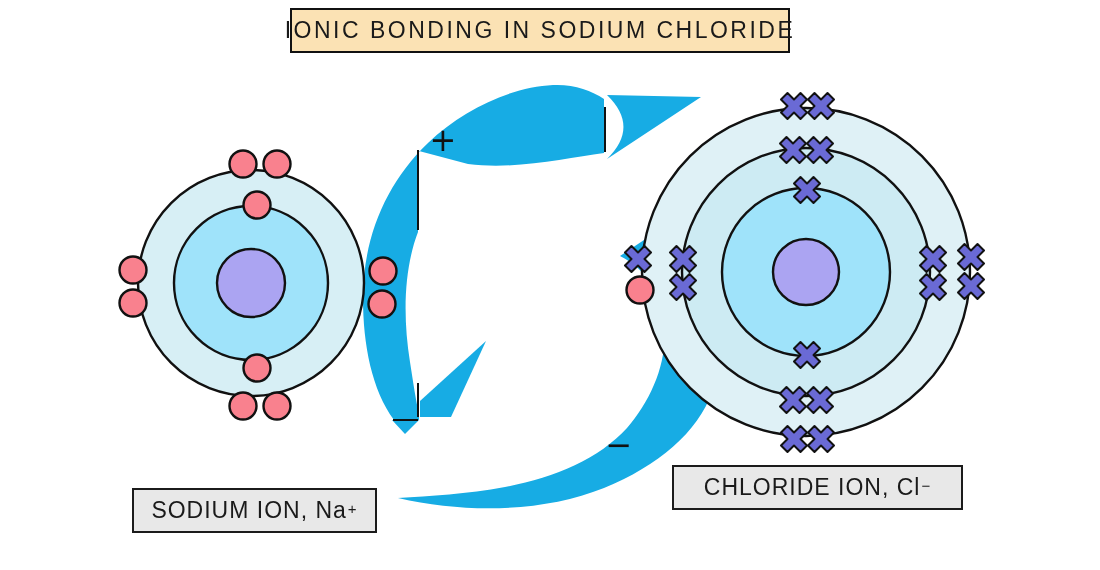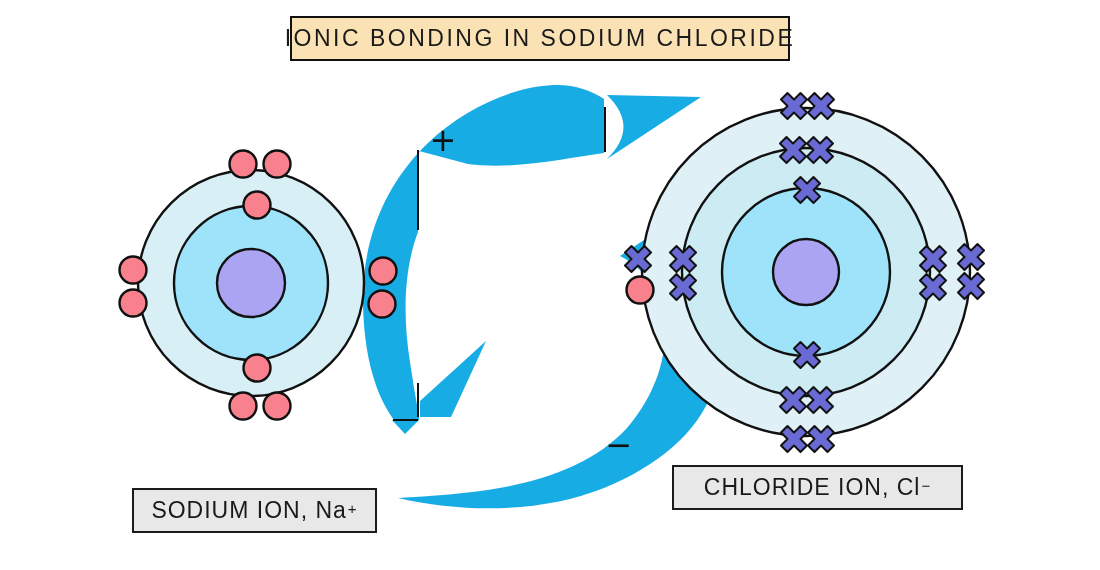--- a/index.html
+++ b/index.html
@@ -2,21 +2,21 @@
 <html><head>
 <meta charset="utf-8">
 <style>
   html,body{margin:0;padding:0;background:#ffffff;}
   .stage{
     position:relative;width:1100px;height:570px;background:#ffffff;overflow:hidden;
     font-family:"Liberation Sans","DejaVu Sans",sans-serif;
   }
   .stage svg{position:absolute;left:0;top:0;}
   .title-box{
-    position:absolute;left:290px;top:16px;width:500px;height:45px;
+    position:absolute;left:290px;top:8px;width:500px;height:45px;
     background:var(--title-bg,#fbe2b4);border:2.5px solid #111;box-sizing:border-box;
     display:flex;align-items:center;justify-content:center;
     font-size:23px;letter-spacing:2.5px;color:#1a1a1a;white-space:nowrap;
   }
   .label-box{
     position:absolute;height:45px;background:var(--label-bg,#e8e8e8);
     border:2.5px solid #1b1b1b;box-sizing:border-box;
     display:flex;align-items:center;justify-content:center;
     font-size:23px;letter-spacing:1px;color:#1a1a1a;white-space:nowrap;
   }

